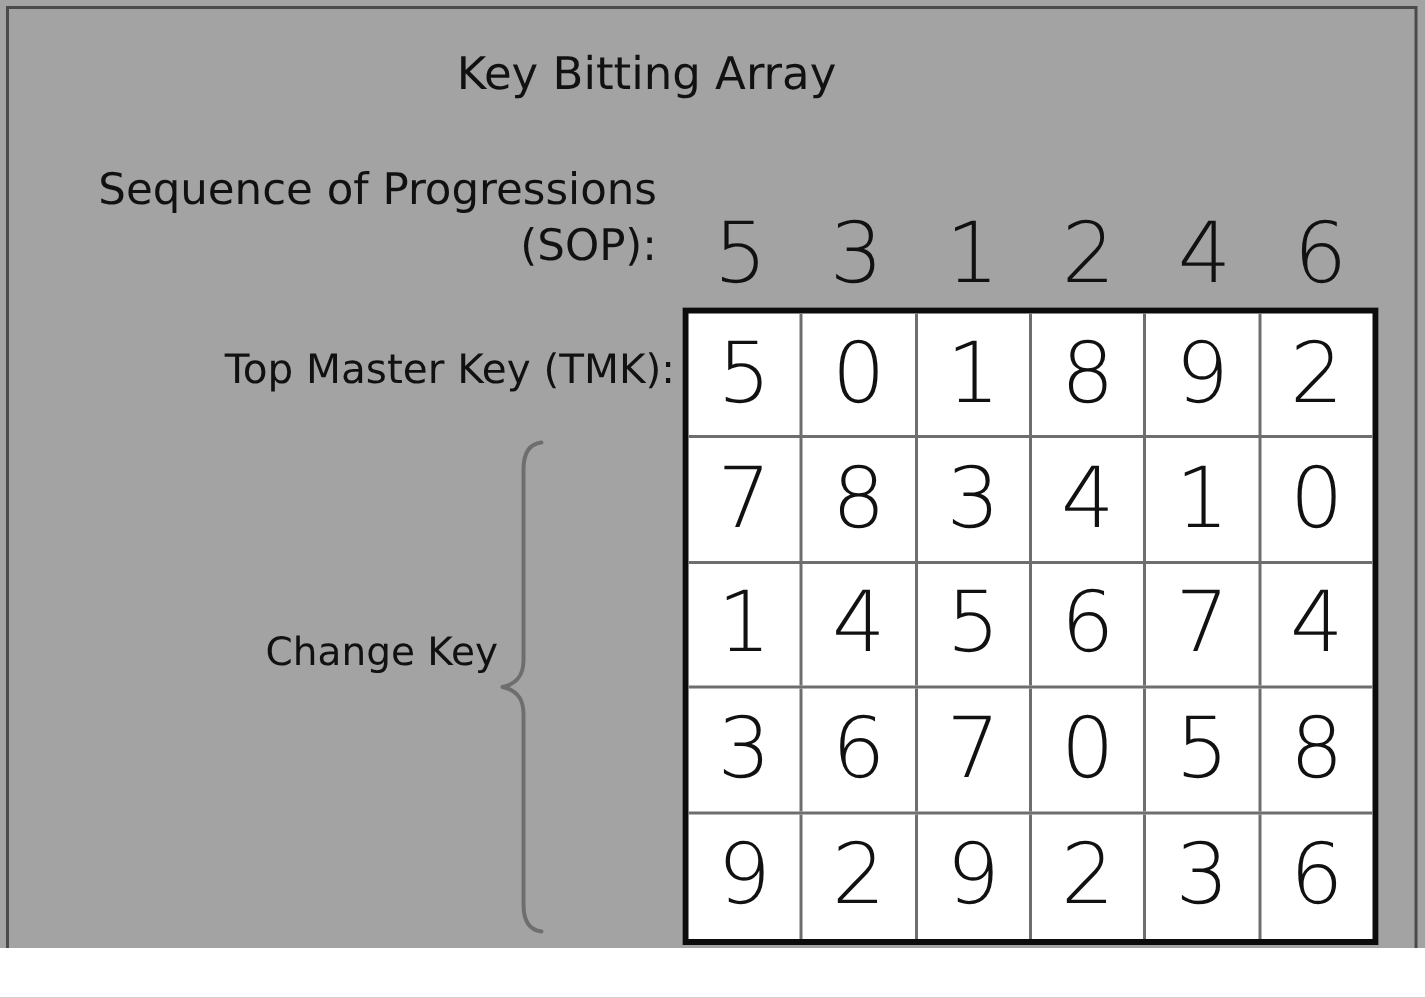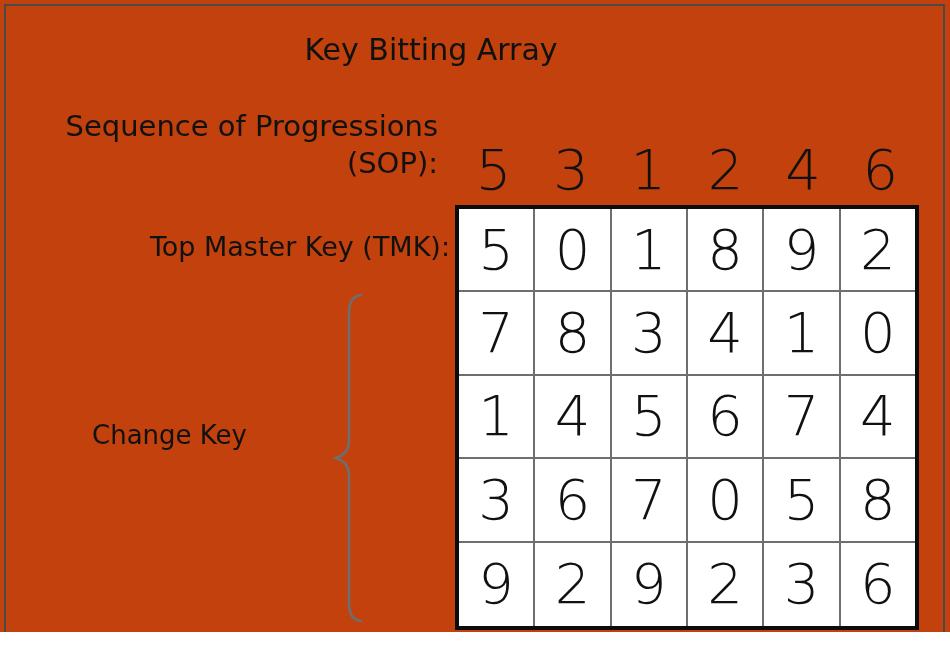--- a/index.html
+++ b/index.html
@@ -10,21 +10,21 @@
   }
   body {
     font-family: "DejaVu Sans", "Liberation Sans", sans-serif;
     color: #111111;
   }
 
   #page {
     position: relative;
     width: 950px;
     height: 632px;
-    background: #c2410c;
+    background: #a3a3a3;
     overflow: hidden;
   }
 
   
   #page-frame {
     position: absolute;
     left: 4px;
     top: 4px;
     width: 941px;
     height: 656px;
@@ -74,21 +74,21 @@
     color: #111111;
     white-space: nowrap;
   }
 
   
   #ckp-label {
     position: absolute;
     left: 92px;
     top: 418px;
     width: 240px;
-    text-align: left;
+    text-align: right;
     font-size: 26px;
     line-height: 35px;
     color: #111111;
   }
   #ckp-label span { display: block; }
 
   
   #ckp-brace {
     position: absolute;
     left: 330px;

